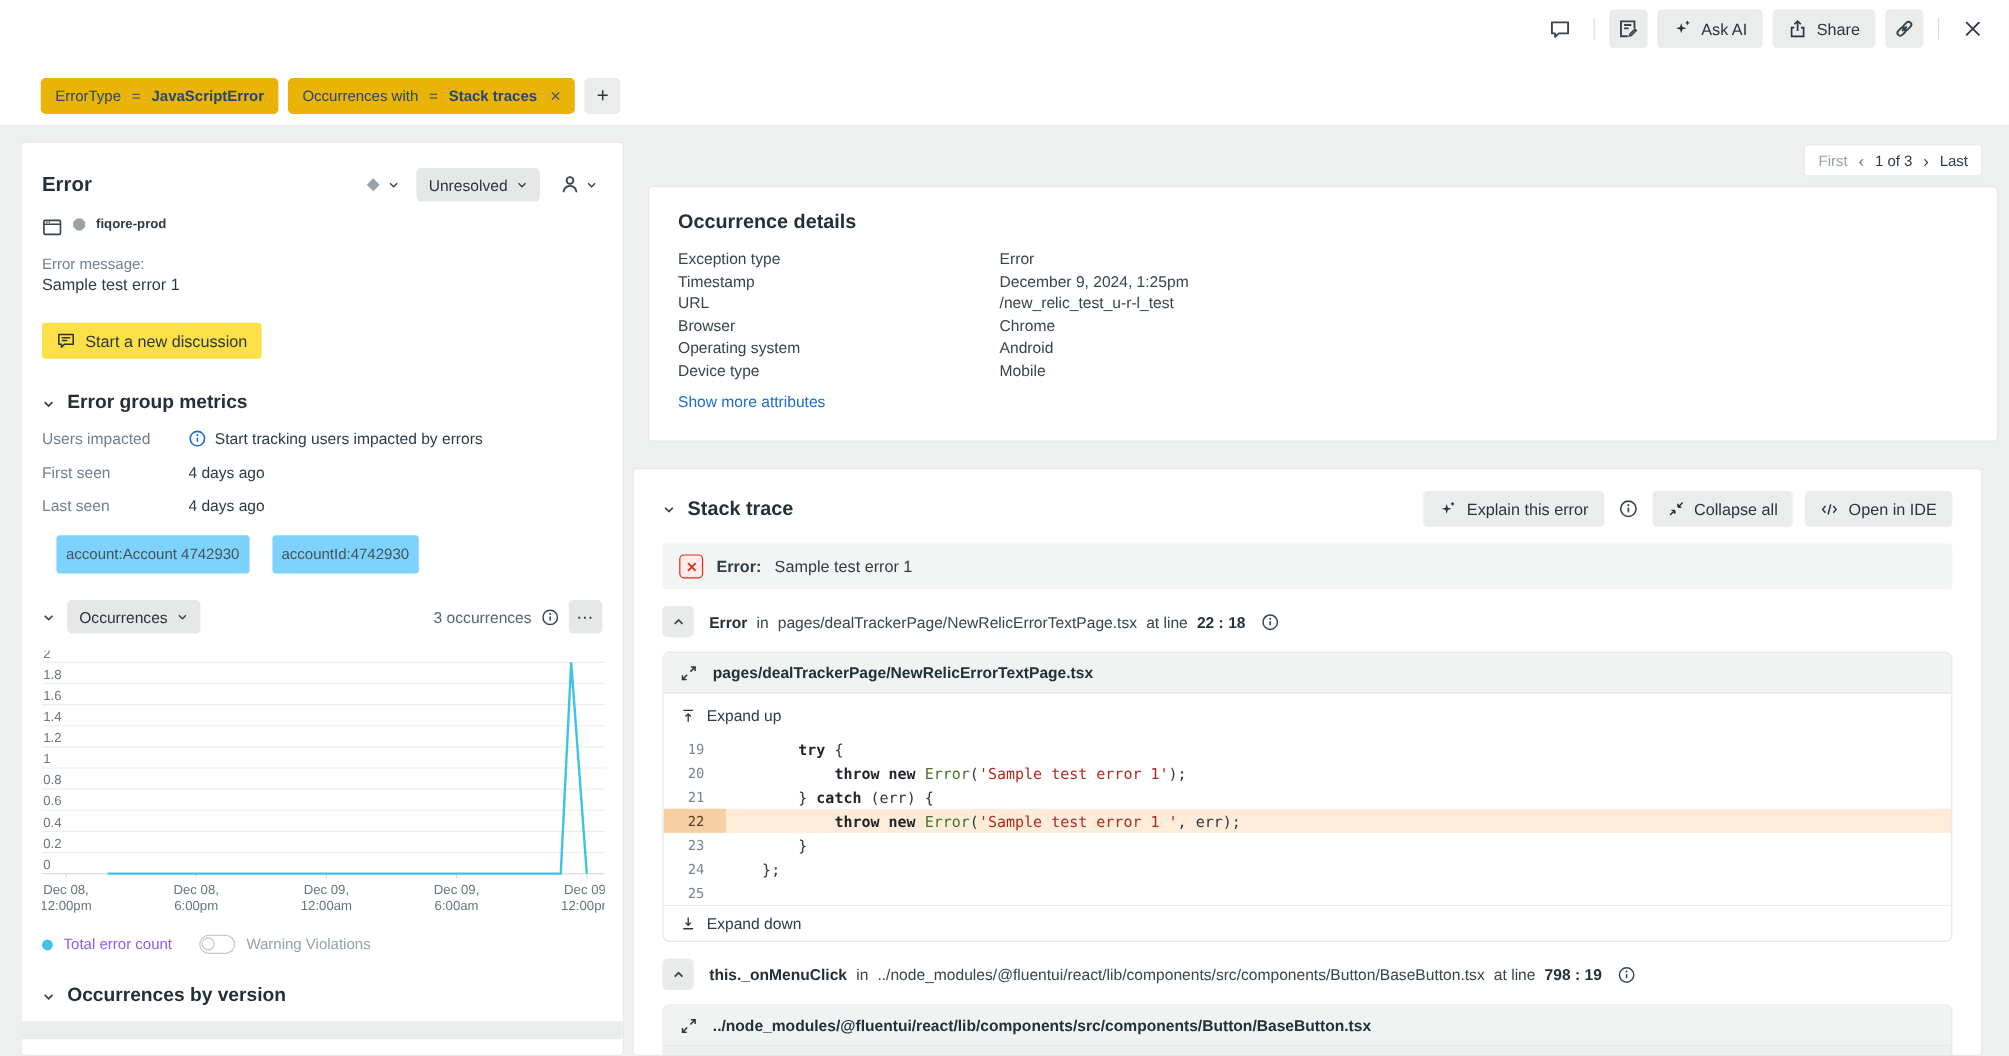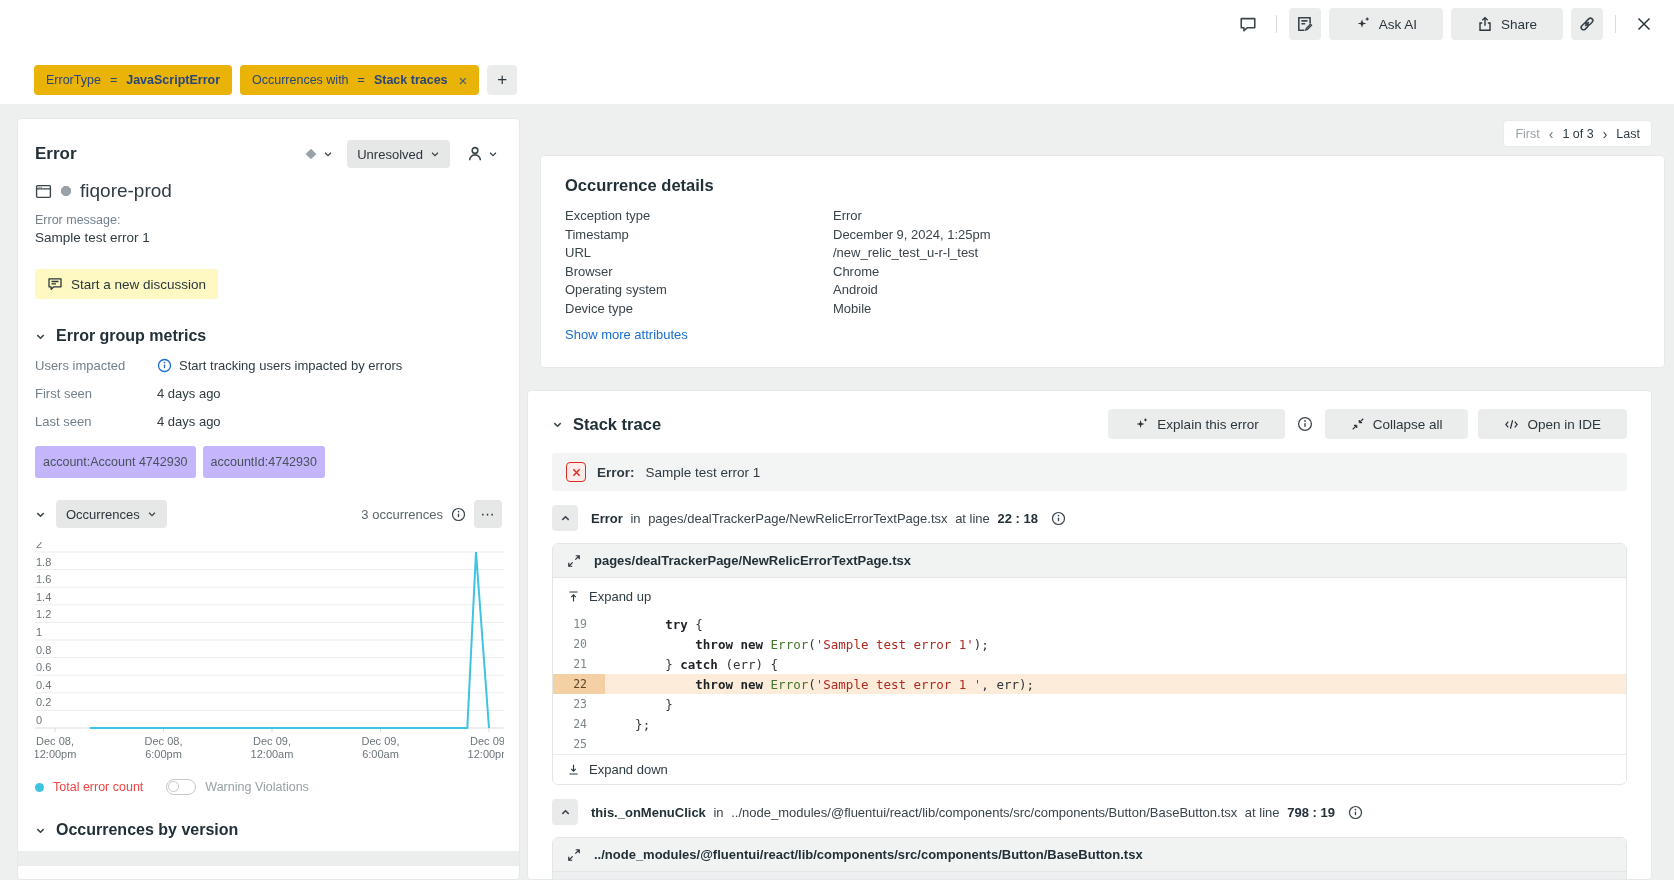--- a/index.html
+++ b/index.html
@@ -3,60 +3,60 @@
 <meta charset="utf-8">
 <style>
   * { margin:0; padding:0; box-sizing:border-box; }
   html,body { width:1674px; height:880px; overflow:hidden; background:#eef0f0;
     font-family:"Liberation Sans", sans-serif; color:#2f3b42; font-size:13px; }
   .header { position:absolute; left:0; top:0; width:1674px; height:104px; background:#ffffff; }
   .topbar { position:absolute; top:8px; right:14px; display:flex; align-items:center; gap:8px; }
   .ibtn { height:32px; min-width:32px; display:flex; align-items:center; justify-content:center;
     border:none; background:transparent; border-radius:4px; cursor:pointer; }
   .ibtn.gbg { background:#ebecec; }
-  .tbtn { height:32px; display:flex; align-items:center; gap:8px; padding:0 26px; border:none;
+  .tbtn { height:32px; display:flex; align-items:center; gap:8px; padding:0 13px; border:none;
     background:#ebecec; border-radius:4px; font-family:inherit; font-size:13.5px; color:#2b363c; cursor:pointer; }
   .vdiv { width:1px; height:18px; background:#d9dcdd; margin:0 4px; }
   .filter-row { position:absolute; left:34px; top:65px; display:flex; align-items:center; gap:8px; }
   .chip { display:flex; align-items:center; gap:9px; height:30px; padding:0 12px; border-radius:4px;
     background:#eab308; color:#27477a; font-size:12.5px; }
   .chip .chip-val { font-weight:600; }
   .chip .chip-x { font-size:15px; cursor:pointer; margin-left:2px; color:#3d5a87; }
   .add-chip { width:30px; height:30px; border:none; border-radius:4px; background:#ebecec;
     font-size:17px; color:#2b363c; cursor:pointer; }
   .card { position:absolute; background:#fff; border:1px solid #e7e9e9; border-radius:4px; }
   
   .left-card { left:17px; top:118px; width:503px; height:762px; padding:20px 17px 0; overflow:hidden; }
   .lp-head { display:flex; align-items:center; height:30px; }
   .lp-head h1 { font-size:17px; font-weight:700; color:#223037; flex:1; }
   .mini-dd { display:flex; align-items:center; gap:4px; background:transparent; border:none; cursor:pointer; padding:2px 4px; }
   .status-btn { display:flex; align-items:center; gap:7px; height:28px; padding:0 10px; margin:0 12px 0 10px;
     background:#e6e7e7; border:none; border-radius:4px; font-family:inherit; font-size:13px; color:#2b363c; cursor:pointer; }
-  .entity-row { display:flex; align-items:center; gap:8px; margin-top:12px; font-size:19px; height:20px; }
+  .entity-row { display:flex; gap:8px; margin-top:12px; font-size:11px; height:20px;font-weight:bold; }
   .msg-label { margin-top:12px; font-size:12.5px; color:#73808c; }
   .msg-value { margin-top:3px; font-size:13.5px; color:#2f3b42; }
   .disc-btn { display:flex; align-items:center; gap:8px; height:30px; padding:0 12px; margin-top:24px;
-    background:#fef9c3; border:none; border-radius:3px; font-family:inherit; font-size:13.5px; color:#2b363c; cursor:pointer; }
+    background:#fde047; border:none; border-radius:3px; font-family:inherit; font-size:13.5px; color:#2b363c; cursor:pointer; }
   .sec-head { display:flex; align-items:center; gap:10px; font-size:16px; font-weight:700; color:#223037; }
   .metric-row { display:flex; margin-top:7px; line-height:21px; }
   .metric-row .m-label { width:122px; color:#73808c; flex-shrink:0; }
   .metric-row .m-val { display:flex; align-items:center; gap:7px; color:#2f3b42; }
   .tags { display:flex; gap:7px; margin-top:14px; }
-  .tag { height:24px; display:flex; align-items:center; padding:16px 8px; background:#c4b5fd;
-    border-radius:3px; font-size:12.5px; color:#47535a; cursor:pointer; }
+  .tag { height:24px; display:flex; align-items:center; padding:16px 8px; background:#7dd3fc;
+    border-radius:3px; font-size:12.5px; color:#47535a; cursor:pointer;margin-left:12px; }
   .occ-head { display:flex; align-items:center; margin-top:22px; gap:10px; }
   .occ-dd { display:flex; align-items:center; gap:7px; height:28px; padding:0 10px; background:#e6e7e7;
     border:none; border-radius:4px; font-family:inherit; font-size:13px; color:#2b363c; cursor:pointer; }
   .occ-right { margin-left:auto; display:flex; align-items:center; gap:8px; color:#5a666c; font-size:13px; }
   .dots-btn { width:28px; height:28px; border:none; border-radius:4px; background:#e6e7e7;
     font-size:14px; color:#2b363c; cursor:pointer; letter-spacing:1px; }
   .chart-wrap { margin-top:14px; }
   .legend { display:flex; align-items:center; gap:9px; margin-top:2px; font-size:12.5px; }
   .legend .dot { width:9px; height:9px; border-radius:50%; }
-  .legend .series { color:#ef4444; }
+  .legend .series { color:#8b5cf6; }
   .toggle { width:30px; height:16px; border:1.5px solid #c4c9cb; border-radius:9px; margin-left:14px;
     position:relative; cursor:pointer; background:#fff; }
   .toggle .knob { position:absolute; left:1px; top:1px; width:11px; height:11px; border-radius:50%;
     border:1.5px solid #c4c9cb; background:#fff; }
   .legend .toggle-label { color:#97a1a6; }
   .lc-strip { margin:12px -17px 0; height:15px; background:#eceeee; }
   
   .pagination { position:absolute; top:120px; right:22px; height:27px; background:#fff; border:1px solid #e9ebeb;
     border-radius:4px; display:flex; align-items:center; gap:9px; padding:0 11px; font-size:12.5px; }
   .pg-dis { color:#9aa3a8; }

